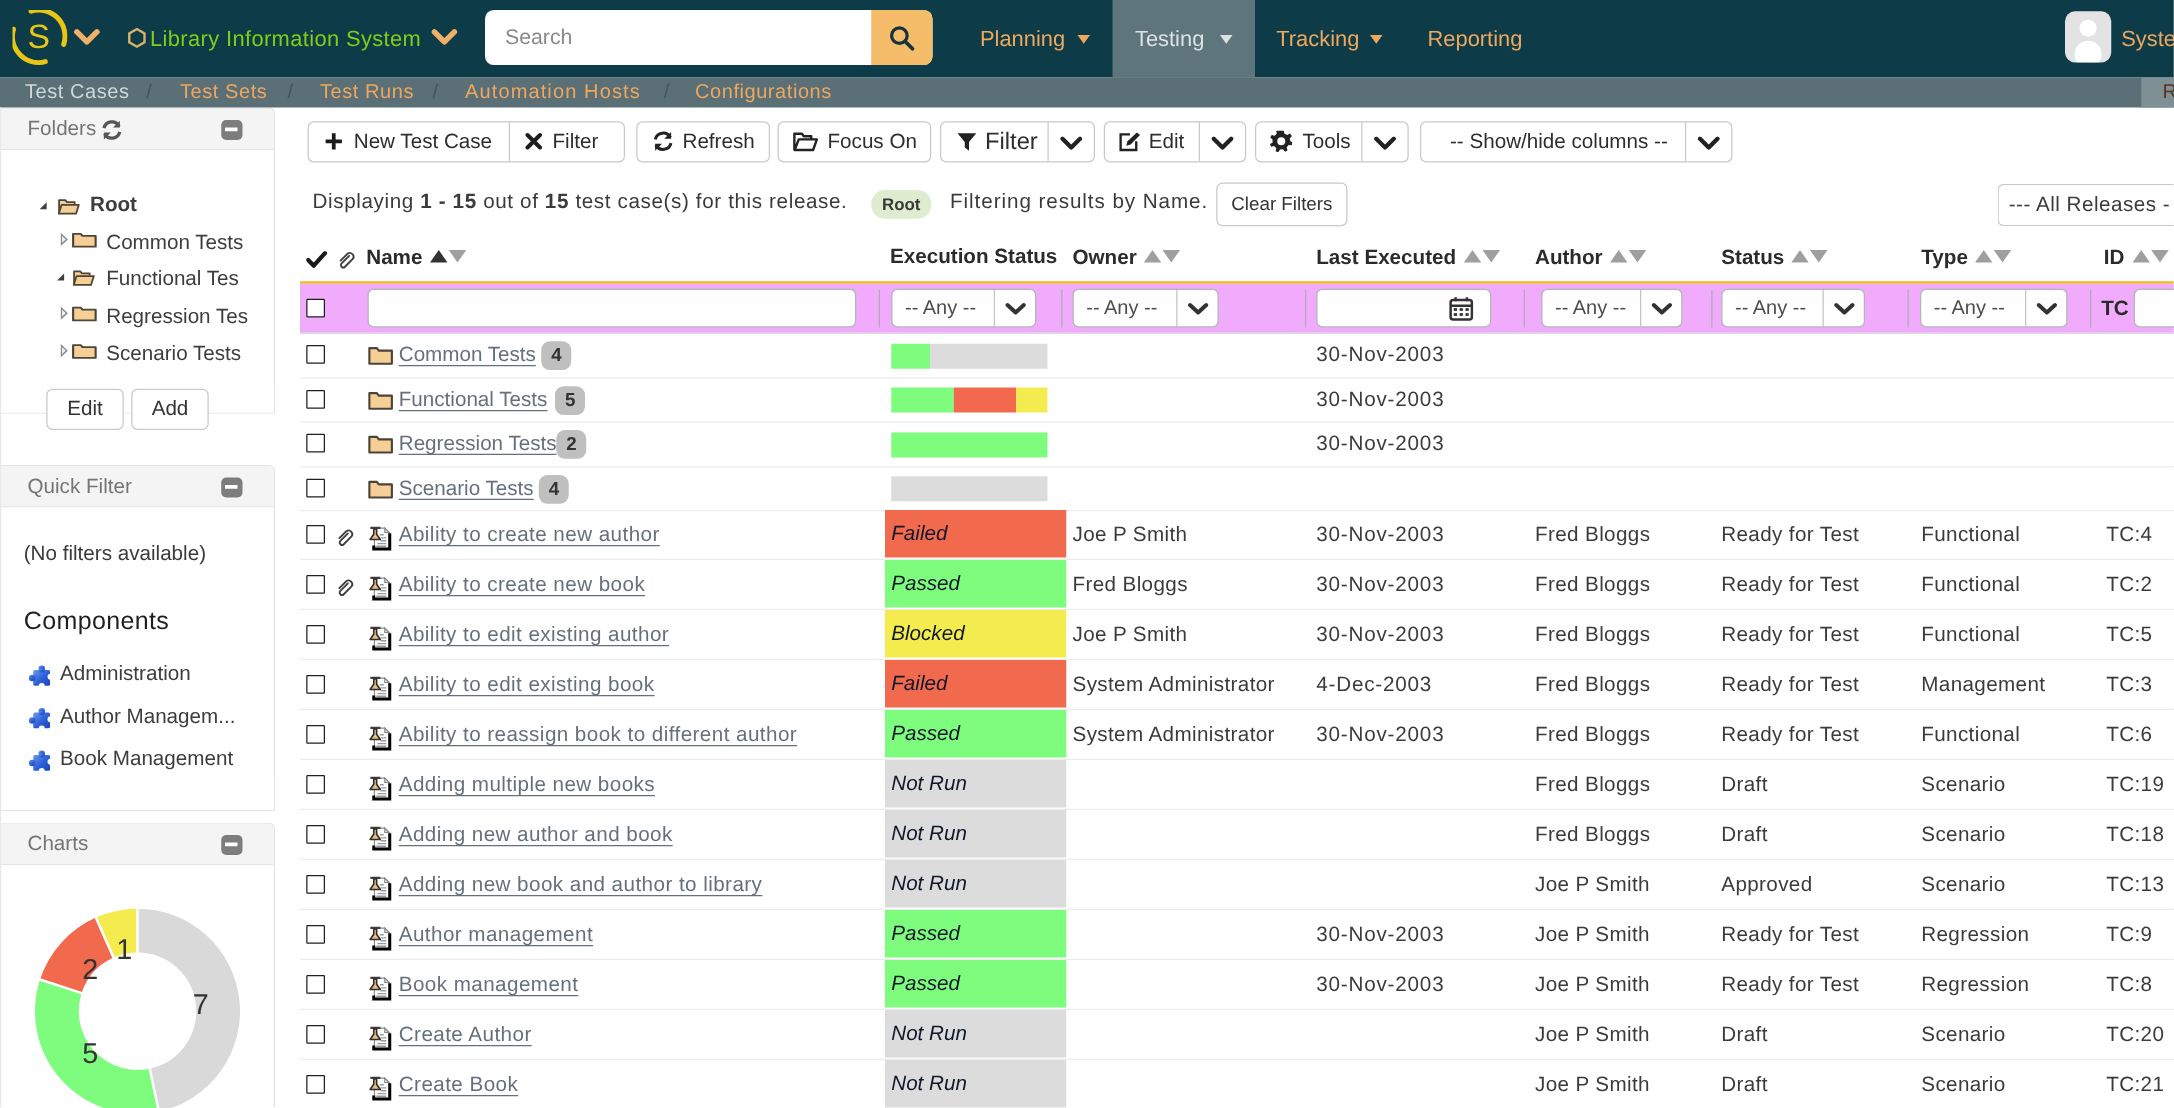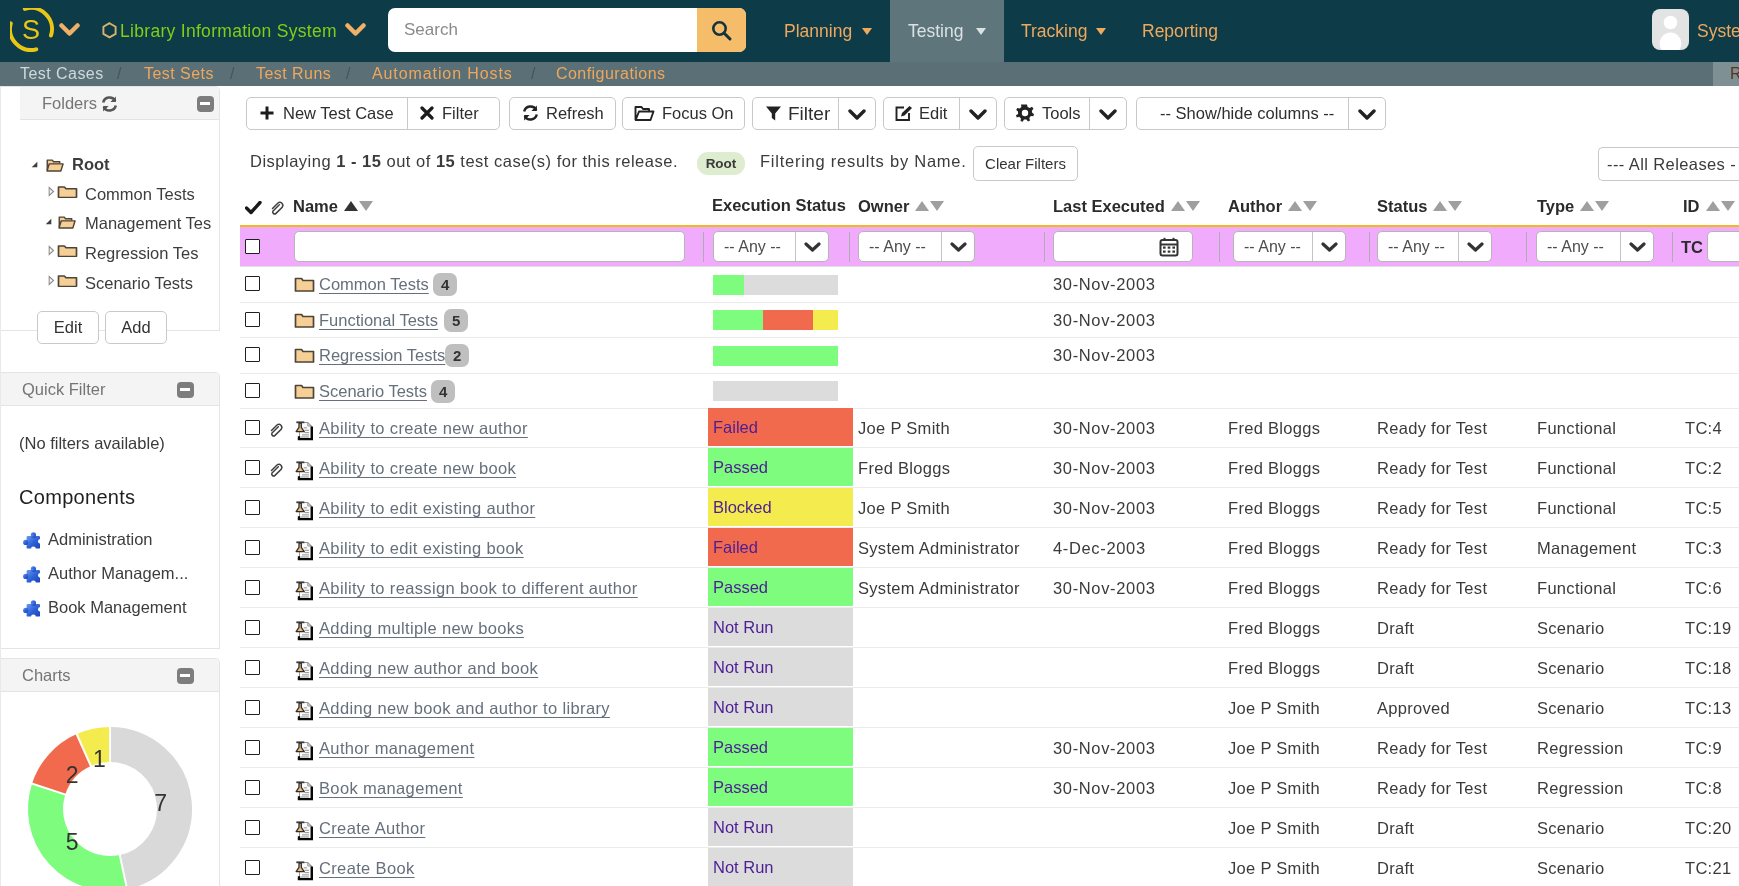--- a/index.html
+++ b/index.html
@@ -44,21 +44,21 @@
 #filterrow { position:absolute; left:0; top:37px; width:1499px; height:40px; background:#f0abfc; border-bottom:1px solid #e0e0e0; }
 .fsep { position:absolute; top:5px; height:30px; width:1px; background:#adadad; }
 .finput { position:absolute; top:4px; height:31px; background:#fff; border:1px solid #b5b5b5; border-radius:5px; }
 .fselect { position:absolute; top:4px; height:31px; background:#fff; border:1px solid #b5b5b5; border-radius:5px; font-size:16px; color:#4d4d4d; }
 .fselect .any { position:absolute; left:10px; top:0; line-height:29px; }
 .fselect .dv { position:absolute; top:0; bottom:0; width:1px; background:#c4c4c4; }
 .row { position:absolute; left:0; width:1499px; border-bottom:1px solid #ececec; }
 .cb { position:absolute; left:5px; width:15px; height:15px; border:1.8px solid #1f1f1f; border-radius:1px; background:#fff; }
 .rowlink { position:absolute; font-size:16.5px; letter-spacing:0.35px; color:#66707c; text-decoration:underline; white-space:nowrap; text-underline-offset:3px; }
 .cnt { position:absolute; height:23px; padding:0 8px; background:#bfbfbf; border-radius:7px; font-size:15px; font-weight:bold; color:#333; line-height:23px; }
-.execcell { position:absolute; left:468px; width:145px; top:0; bottom:1px; font-size:16.5px; color:#4c1d95; }
+.execcell { position:absolute; left:468px; width:145px; top:0; bottom:1px; font-size:16.5px; color:#0f172a;font-style:italic; }
 .execcell span { position:absolute; left:5px; top:0; bottom:0; display:flex; align-items:center; }
 .celltxt { position:absolute; font-size:16.5px; letter-spacing:0.3px; color:#3b3b3b; white-space:nowrap; }
 .c-last { letter-spacing:0.65px !important; }
 .c-owner { left:618px; } .c-last { left:813px; } .c-auth { left:988px; } .c-stat { left:1137px; } .c-type { left:1297px; } .c-id { left:1445px; }
 </style>
 </head>
 <body>
 <div id="hdr">
   <svg class="abs" style="left:10px;top:8px;" width="44" height="44" viewBox="0 0 44 44">
     <path d="M 14.86 0.92 A 21 21 0 0 1 40.97 27.49" fill="none" stroke="#e9c616" stroke-width="4" stroke-linecap="round"></path>
@@ -106,21 +106,21 @@
   <span class="it crumb-sl" style="left:230px;">/</span>
   <span class="it crumb-or" style="left:256px;">Test Runs</span>
   <span class="it crumb-sl" style="left:346px;">/</span>
   <span class="it crumb-or" style="left:372px;letter-spacing:0.9px;">Automation Hosts</span>
   <span class="it crumb-sl" style="left:531px;">/</span>
   <span class="it crumb-or" style="left:556px;">Configurations</span>
   <span class="it" style="left:1713px; width:26px; height:24px; background:#7e9094;"></span>
   <span class="it" style="left:1730px; color:#59331d;">Re</span>
 </div>
 
-<div class="panel" style="top:86px; height:245px;padding-left:20px;">
+<div class="panel" style="top:86px; height:245px;">
   <div class="phead">
     <span class="ttl">Folders</span>
     <svg class="abs" style="left:80px;top:8px;" width="19" height="18" viewBox="0 0 19 18">
       <path d="M3.2 7.5 A 6.5 6.5 0 0 1 15.3 6" fill="none" stroke="#555" stroke-width="2.6"></path>
       <path d="M15.8 10.5 A 6.5 6.5 0 0 1 3.7 12" fill="none" stroke="#555" stroke-width="2.6"></path>
       <path d="M15.9 1.5 L15.9 7 L10.4 7 Z" fill="#555"></path>
       <path d="M3.1 16.5 L3.1 11 L8.6 11 Z" fill="#555"></path>
     </svg>
     <i class="minus"></i>
   </div>
@@ -139,21 +139,21 @@
       <path d="M1.5 15 L1.5 2.5 L7.5 2.5 L9 4.5 L19.5 4.5 L19.5 15 Z" fill="#f6cf96" stroke="#4d4438" stroke-width="1.7" stroke-linejoin="round"></path>
     </svg>
   <span class="tree-item" style="left:85px;top:94.5px;">Common Tests</span>
   <svg class="abs" style="left:45px;top:131px;" width="7" height="7" viewBox="0 0 7 7">
       <path d="M6.3 0.7 L6.3 6.3 L0.7 6.3 Z" fill="#3f3f3f"></path>
     </svg>
   <svg class="abs" style="left:55.5px;top:127.5px;" width="21.5" height="15" viewBox="0 0 22 18">
       <path d="M2 14.5 L2 2.5 L8 2.5 L9.5 4.5 L17 4.5 L17 6.5" fill="#f6cf96" stroke="#4d4438" stroke-width="1.7" stroke-linejoin="round"></path>
       <path d="M1.7 15.5 L4.4 7 L21 7 L18.3 15.5 Z" fill="#f6cf96" stroke="#4d4438" stroke-width="1.7" stroke-linejoin="round"></path>
     </svg>
-  <span class="tree-item" style="left:85px;top:124px;">Management Tes</span>
+  <span class="tree-item" style="left:85px;top:124px;">Functional Tes</span>
   <svg class="abs" style="left:47.5px;top:158px;" width="7" height="11" viewBox="0 0 9 11" preserveAspectRatio="none">
       <path d="M1.5 1.5 L7 5.5 L1.5 9.5 Z" fill="#f2f2f2" stroke="#8a8a8a" stroke-width="1.3"></path>
     </svg>
   <svg class="abs" style="left:57px;top:157px;" width="21" height="14" viewBox="0 0 21 17" preserveAspectRatio="none">
       <path d="M1.5 15 L1.5 2.5 L7.5 2.5 L9 4.5 L19.5 4.5 L19.5 15 Z" fill="#f6cf96" stroke="#4d4438" stroke-width="1.7" stroke-linejoin="round"></path>
     </svg>
   <span class="tree-item" style="left:85px;top:153.5px;">Regression Tes</span>
   <svg class="abs" style="left:47.5px;top:187.5px;" width="7" height="11" viewBox="0 0 9 11" preserveAspectRatio="none">
       <path d="M1.5 1.5 L7 5.5 L1.5 9.5 Z" fill="#f2f2f2" stroke="#8a8a8a" stroke-width="1.3"></path>
     </svg>

